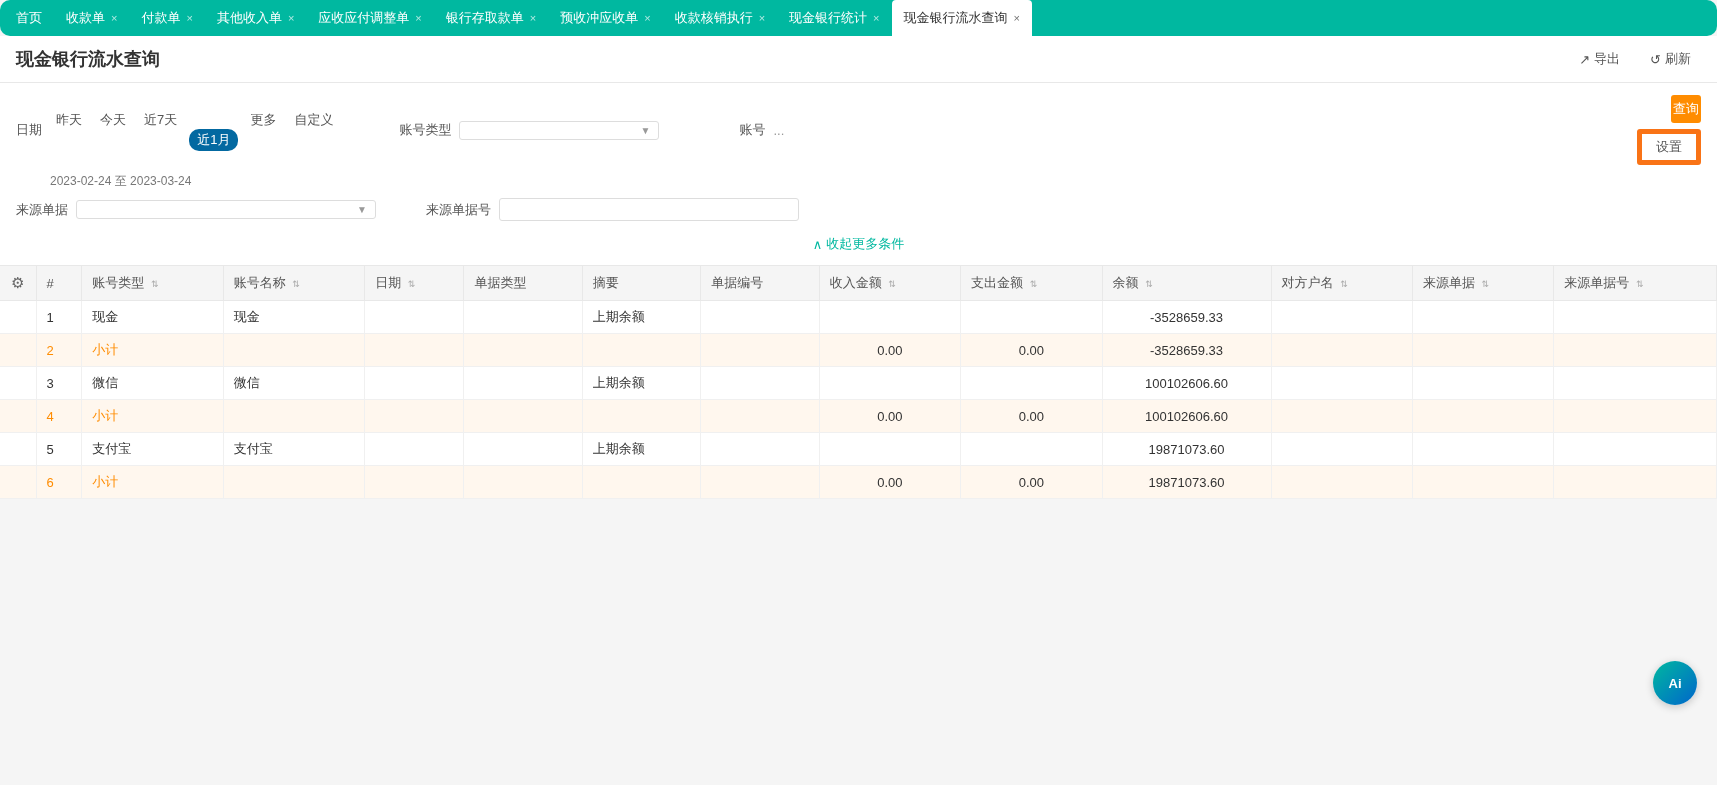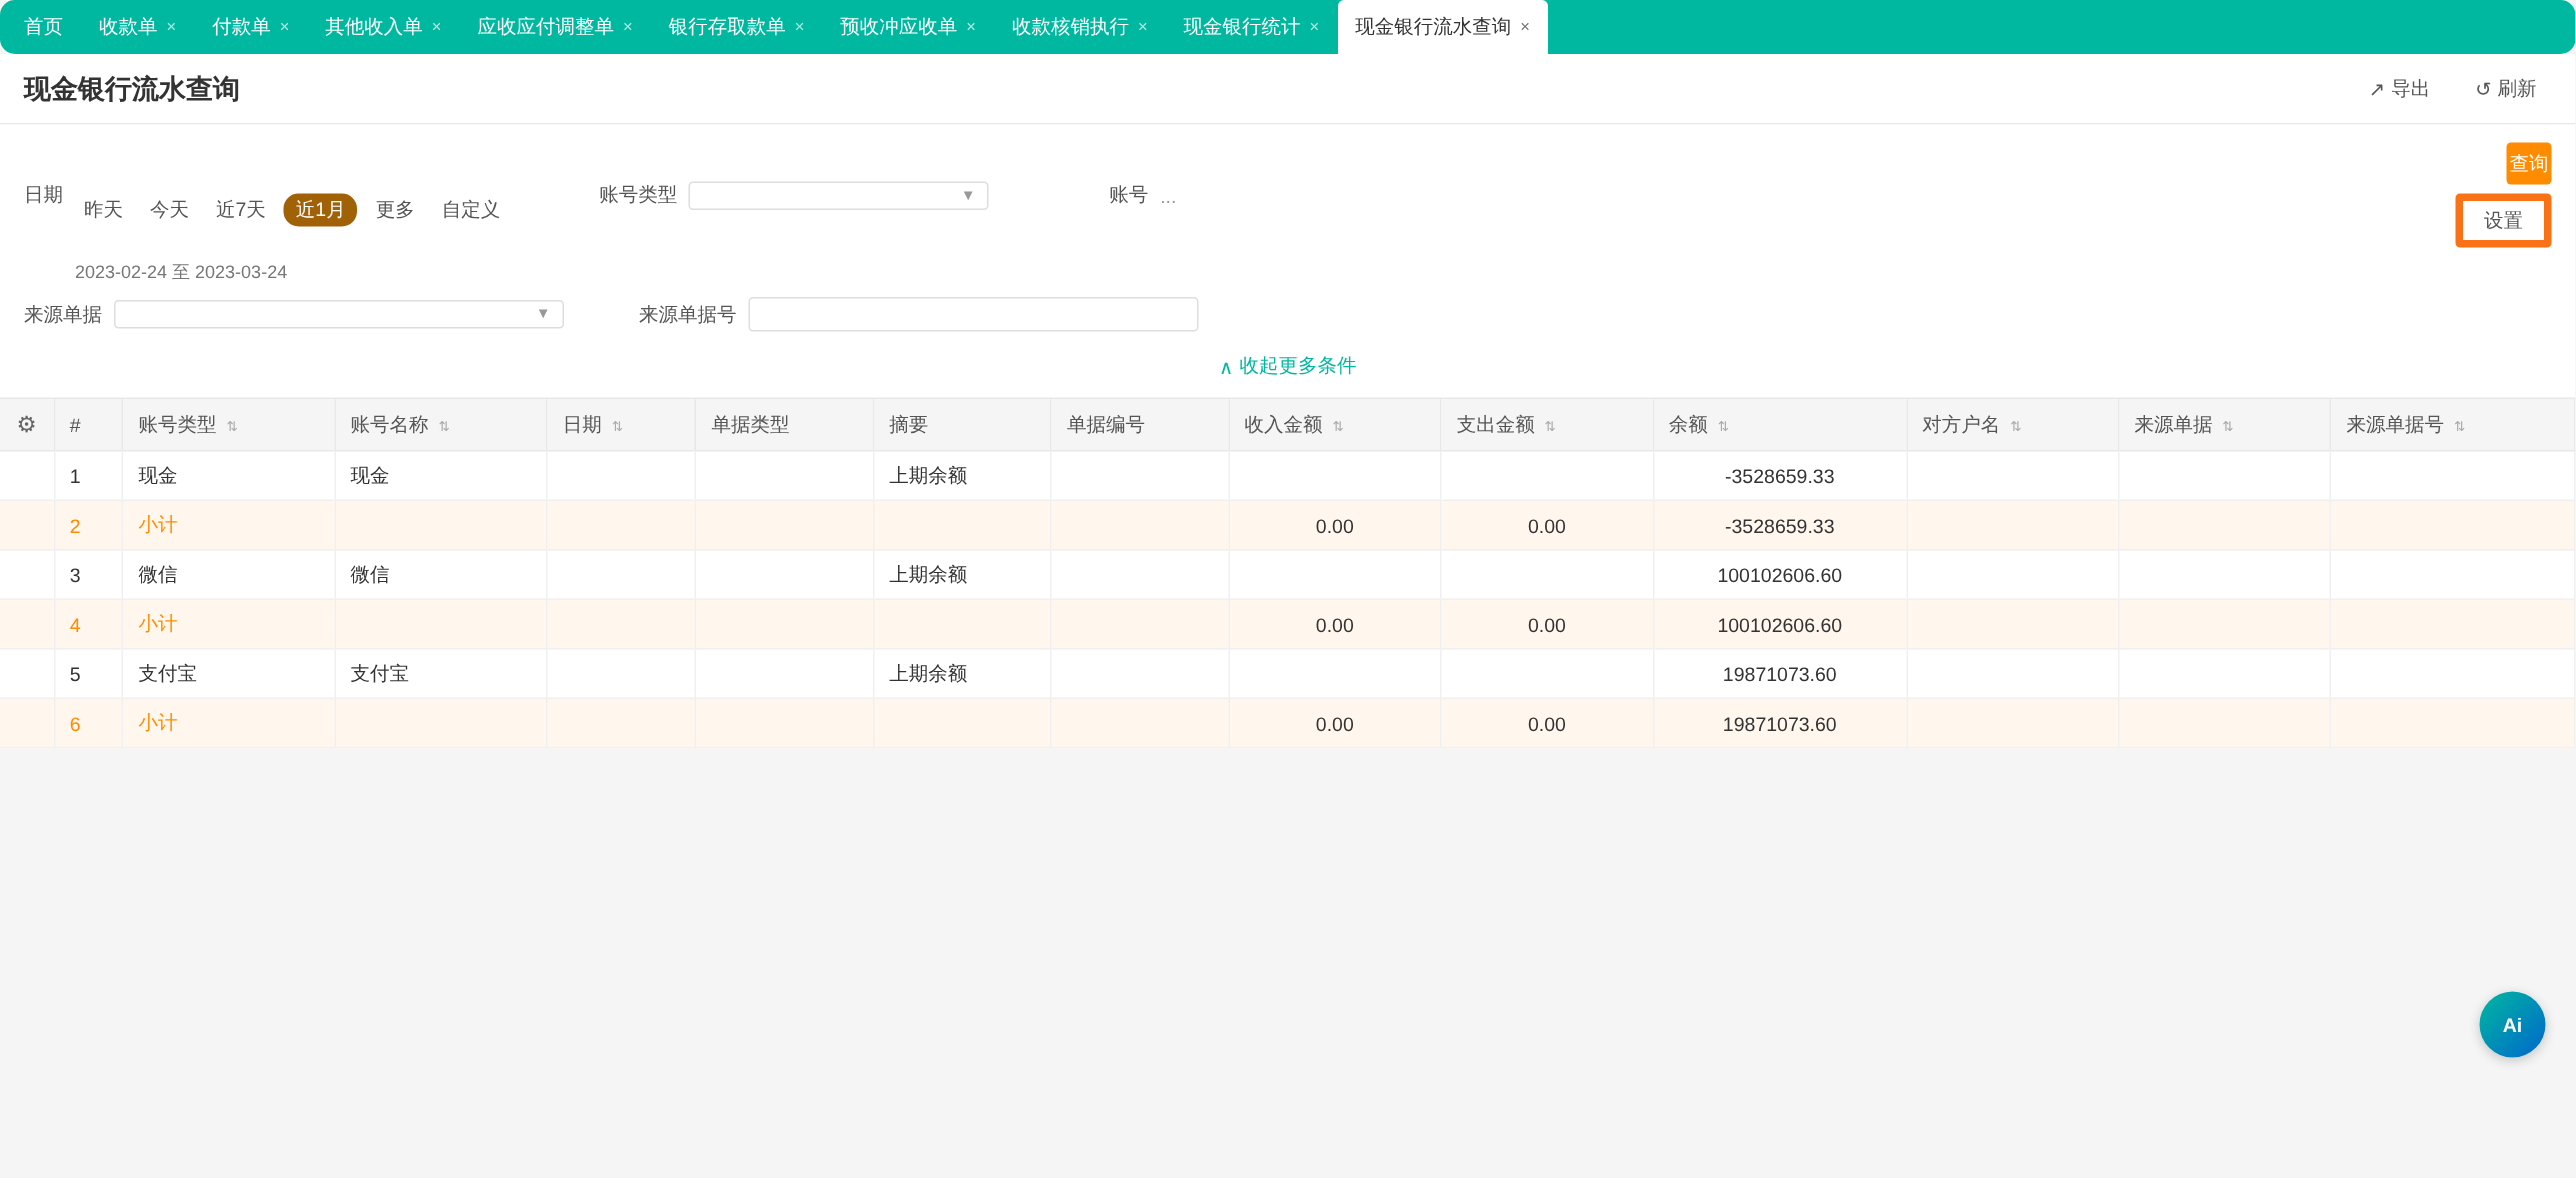--- a/index.html
+++ b/index.html
@@ -88,33 +88,33 @@
       gap: 8px;
     }
     .filter-label {
       color: #555;
       white-space: nowrap;
       font-size: 13px;
     }
     .date-shortcuts {
       display: flex;
       gap: 6px;
-      align-items: flex-end;
+      align-items: flex-start;
     }
     .date-btn {
       padding: 2px 6px;
       border: none;
       background: transparent;
       color: #555;
       cursor: pointer;
       font-size: 13px;
       border-radius: 3px;
     }
     .date-btn.active {
-      background: #a16207;
+      background: #0369a1;
       color: #fff;
       border-radius: 10px;
       padding: 2px 8px;
       margin-top: 20px;
     }
     .date-range {
       font-size: 12px;
       color: #777;
       margin-left: 4px;
     }

